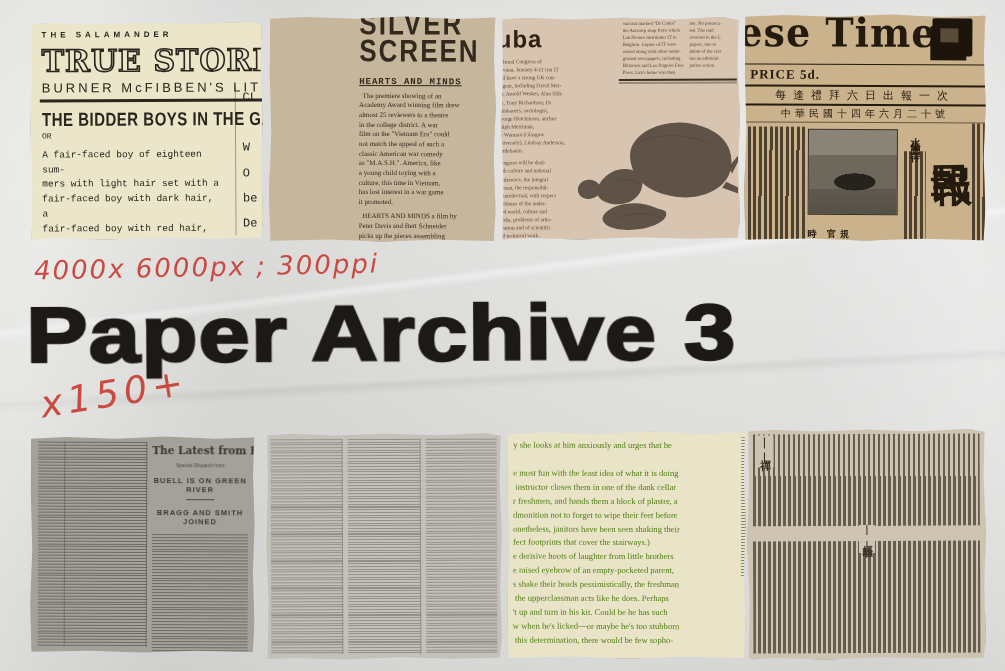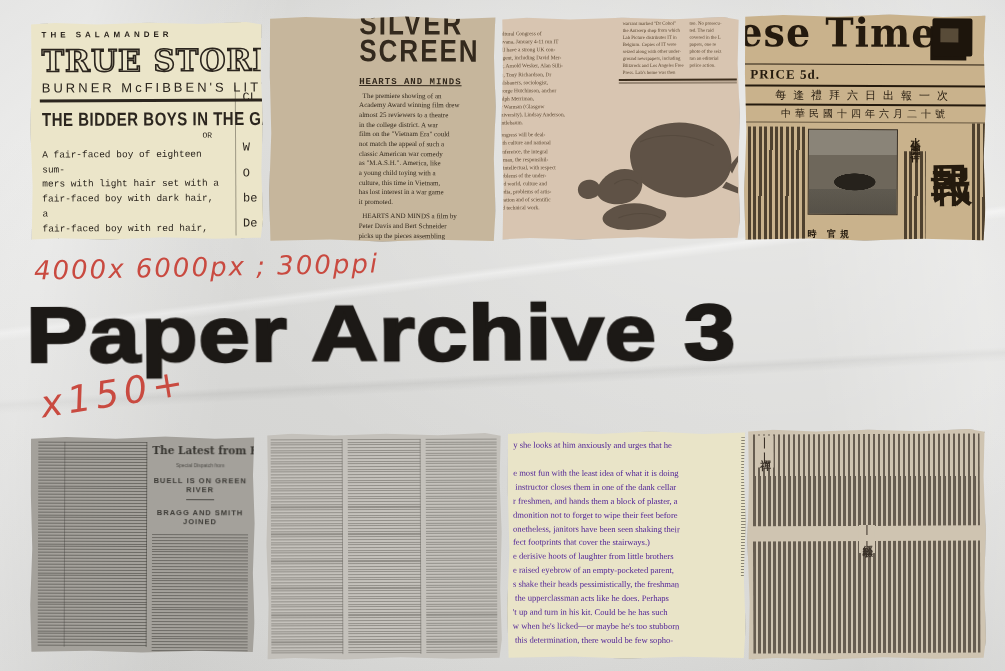--- a/index.html
+++ b/index.html
@@ -26,21 +26,21 @@
 
   
   .c1{left:30px;top:22px;width:233px;height:218px;background:#ebe5c9;transform:rotate(-.3deg);
       color:#2b251e;padding:8px 0 0 12px;box-sizing:border-box;}
   .c1 .mast{font-size:8px;letter-spacing:4px;font-weight:bold;}
   .c1 .head{font-family:"DejaVu Serif",serif;font-size:30px;font-weight:bold;letter-spacing:1px;
       color:#ece6ca;-webkit-text-stroke:1.6px #2b251e;margin-top:4px;white-space:nowrap;}
   .c1 .sub{font-size:13px;letter-spacing:3px;margin-top:2px;white-space:nowrap;}
   .c1 .rule{height:3px;background:#2b251e;width:226px;margin:4px 0 6px -2px;}
   .c1 .feat{font-size:15px;font-weight:bold;letter-spacing:.5px;transform:scaleY(1.25);transform-origin:left top;white-space:nowrap;}
-  .c1 .or{font-size:8px;text-align:right;width:170px;margin-top:6px;}
+  .c1 .or{font-size:8px;text-align:left;width:170px;margin-top:6px;}
   .c1 .deck{font-size:10.5px;text-align:center;width:180px;font-weight:bold;line-height:1.5;}
   .c1 .body{font-size:9.5px;line-height:1.55;margin-top:8px;width:178px;}
   .c1 .side{position:absolute;right:6px;top:64px;font-size:12px;line-height:2.1;border-left:1px solid rgba(43,37,30,.4);
       padding-left:7px;height:150px;}
 
   
   .c2{left:269px;top:16px;width:227px;height:226px;background:#c6b69c;transform:rotate(.2deg);
       color:#33291d;overflow:hidden;}
   .c2 .photo{position:absolute;left:0;top:0;width:84px;height:100%;
     background:
@@ -121,21 +121,21 @@
   .b1 .krule{width:28px;height:1px;background:#4a4843;margin:5px auto;}
   .b1 .rtex{margin-top:8px;height:118px;}
 
   .b2{left:266px;top:433px;width:236px;height:227px;background:#c4c1bb;transform:rotate(-.2deg);
       filter:blur(.3px);overflow:hidden;display:flex;gap:0;padding:6px 5px;box-sizing:border-box;}
   .b2 .col{flex:1;border-right:1px solid rgba(120,117,110,.6);margin-right:5px;
       background-image:repeating-linear-gradient(to bottom, rgba(96,94,88,.5) 0 1px, transparent 1px 2.7px);}
   .b2 .col:last-child{border-right:none;margin-right:0;}
 
   .b3{left:507px;top:431px;width:239px;height:228px;background:#e9e4c8;transform:rotate(.15deg);
-      color:#4c1d95;overflow:hidden;}
+      color:#4d7c0f;overflow:hidden;}
   .b3 .txt{font-family:"Liberation Serif",serif;font-size:8.6px;line-height:1.62;padding:8px 4px 0 6px;}
   .b3 .sliver{position:absolute;right:0;top:6px;width:5px;height:140px;
       background-image:repeating-linear-gradient(to bottom, rgba(70,66,58,.6) 0 1px, transparent 1px 3px);}
 
   .b4{left:747px;top:429px;width:239px;height:231px;background:#cfc4b1;transform:rotate(-.25deg);
       color:#3a3128;overflow:hidden;}
   .b4 .tex{background-image:
       repeating-linear-gradient(to right, rgba(58,49,40,.7) 0 2.8px, transparent 2.8px 5px),
       repeating-linear-gradient(to bottom, rgba(207,196,177,.5) 0 .8px, transparent .8px 3.8px);}
   .b4 .half1{position:absolute;left:6px;top:5px;right:6px;height:92px;}
@@ -195,20 +195,21 @@
 Peter Davis and Bert Schneider
 picks up the pieces assembling
 them into a self-conscious
 "this is America and this is
 the war" movie</div>
     </div>
   </div>
 
   <div class="clip tear-a c3">
     <div class="colL">
+      <div class="hl">uba</div>
       <div class="tiny pre serif">Cultural Congress of
 Havana, January 4-11 run IT
 will have a strong UK con-
 tingent, including David Mer-
 cer, Arnold Wesker, Alan Silli-
 toe, Tony Richardson, Dr
 Halsbauers, sociologist,
 George Hutchinson, anchor
 Ralph Merriman,
 Dr Warman (Glasgow

